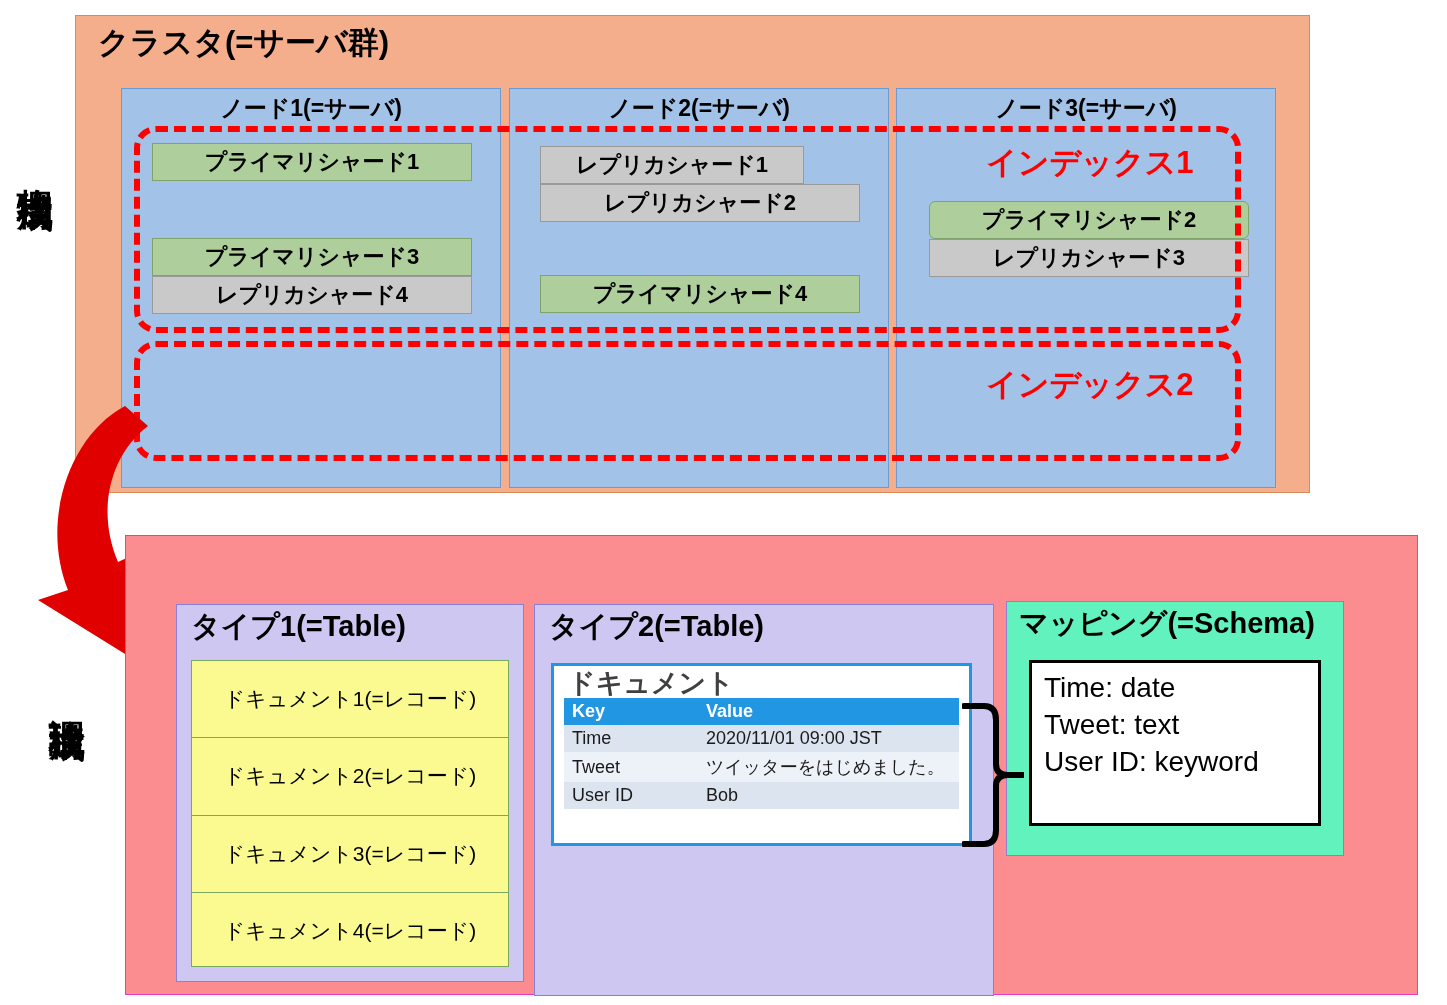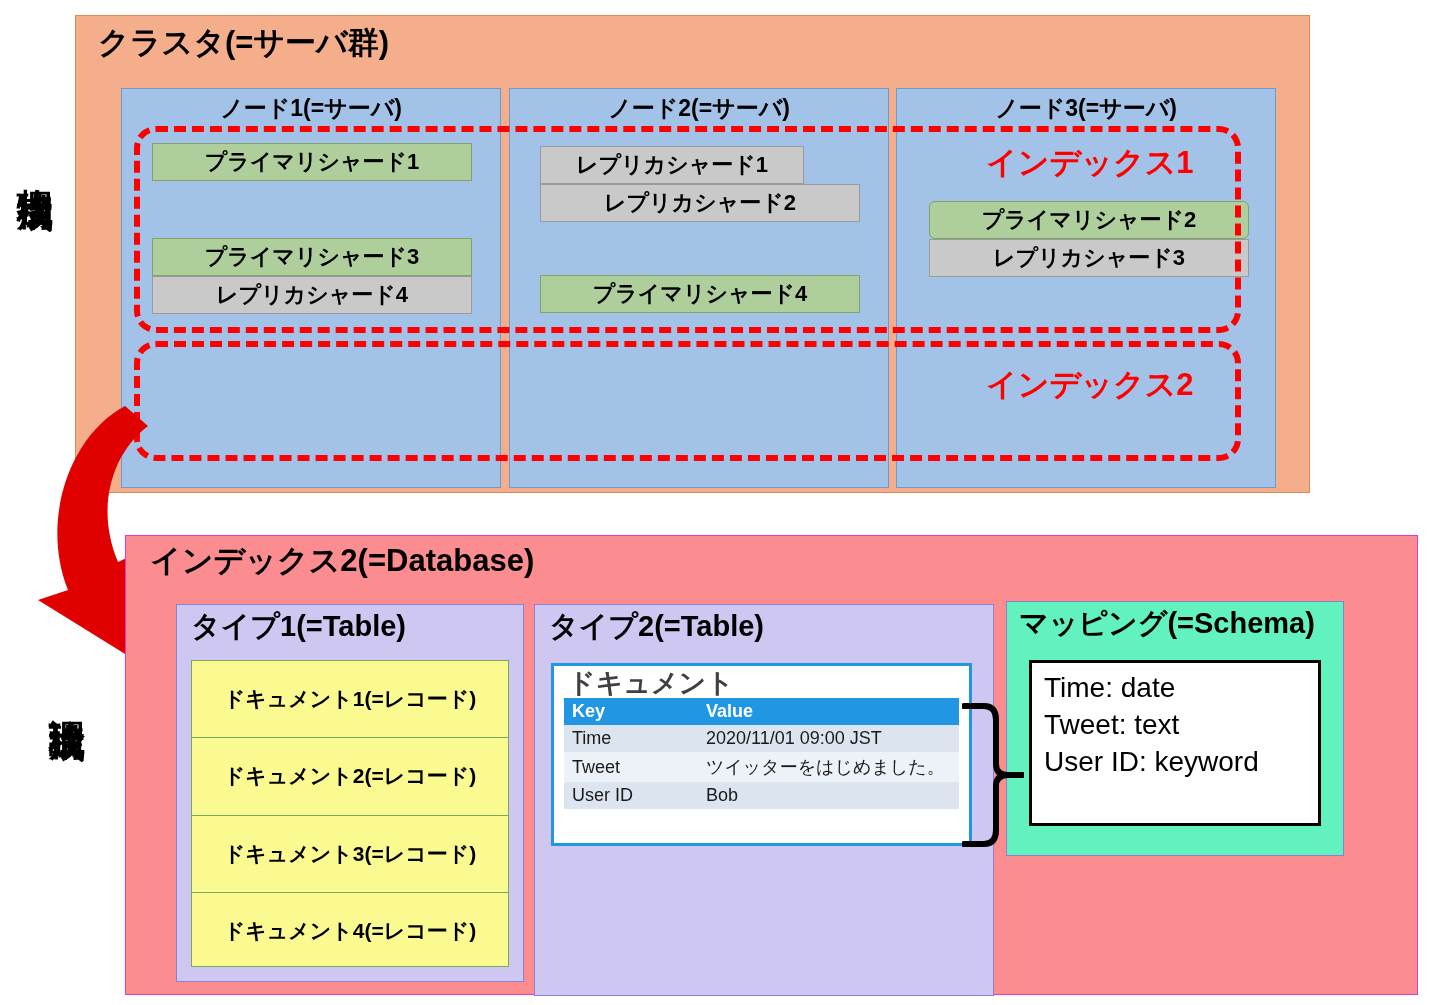--- a/index.html
+++ b/index.html
@@ -102,21 +102,21 @@
   
   .doc-list{
     position:absolute;left:14px;top:55px;right:14px;bottom:14px;
     background:#FAFA90;
     border:1px solid #7aa85f;
   }
   .doc-item{
     height:25%;
     display:flex;align-items:center;justify-content:center;
     border-bottom:1px solid #7aa85f;
-    font-size:21px;font-weight:bold;color:#000;
+    font-size:21px;font-weight:normal;color:#000;
     white-space:nowrap;
   }
   .doc-item:last-child{border-bottom:none;}
 
   
   .doccard{
     position:absolute;
     background:#FFFFFF;
     border:3px solid #2196E3;
   }
@@ -205,21 +205,20 @@
     <path d="M 95 6
              C 40 35, 10 120, 38 190
              L 8 200
              L 108 262
              L 118 148
              L 88 162
              C 66 110, 80 55, 118 26 Z" fill="#E00000"></path>
   </svg>
 
   <div class="abs index2">
-    <div class="index2-title">インデックス2(=Database)</div>
 
     <div class="abs type" style="left:50px;width:348px;height:378px;">
       <div class="type-title">タイプ1(=Table)</div>
       <div class="doc-list">
         <div class="doc-item">ドキュメント1(=レコード)</div>
         <div class="doc-item">ドキュメント2(=レコード)</div>
         <div class="doc-item">ドキュメント3(=レコード)</div>
         <div class="doc-item">ドキュメント4(=レコード)</div>
       </div>
     </div>

